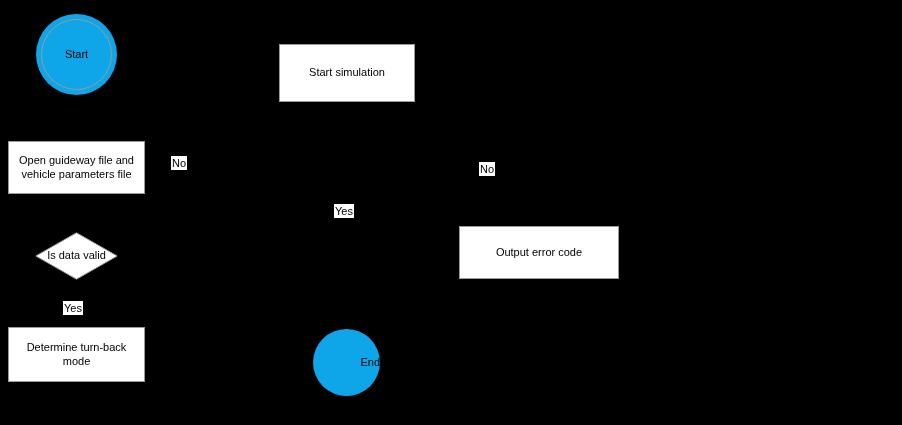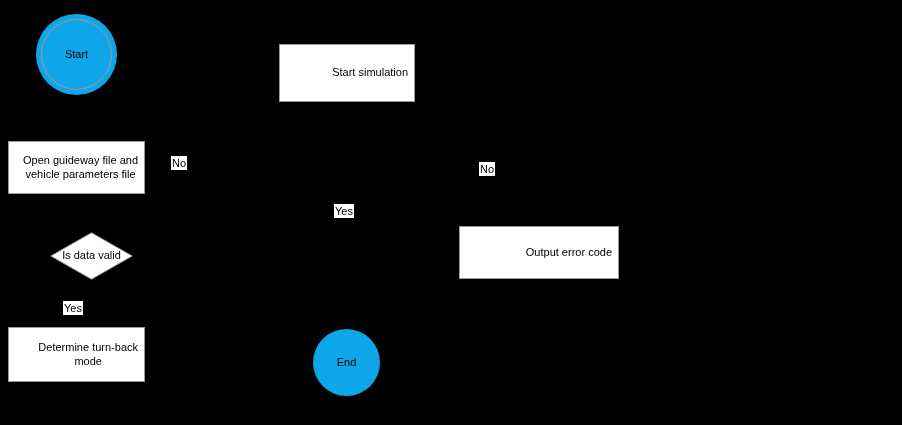--- a/index.html
+++ b/index.html
@@ -29,21 +29,21 @@
     white-space: pre-line;
   }
   
   .process {
     position: absolute;
     background: #ffffff;
     border: 1px solid #9a9a9a;
     box-sizing: border-box;
     display: flex;
     align-items: center;
-    justify-content: flex-end;
+    justify-content: center;
     padding: 2px 6px;
   }
   
   .terminator {
     position: absolute;
     background: #0ea5e9;
     border-radius: 50%;
     box-sizing: border-box;
     display: flex;
     align-items: center;
@@ -105,39 +105,39 @@
   <div class="terminator" style="left:36px; top:14px; width:81px; height:81px;">
     <span class="inner-ring"></span>
     <span class="node-label">Start</span>
   </div>
 
   <div class="process" style="left:8px; top:141px; width:137px; height:53px;">
     <span class="node-label">Open guideway file and
 vehicle parameters file</span>
   </div>
 
-  <div class="decision" style="left:50px; top:232px; width:83px; height:48px;">
+  <div class="decision" style="left:35px; top:232px; width:83px; height:48px;">
     <svg width="83" height="48" viewBox="0 0 83 48">
       <polygon points="41.5,0.8 82.2,24 41.5,47.2 0.8,24" fill="#ffffff" stroke="#9a9a9a" stroke-width="1"></polygon>
     </svg>
     <span class="node-label">Is data valid</span>
   </div>
 
   <div class="process" style="left:8px; top:327px; width:137px; height:55px;">
     <span class="node-label">Determine turn-back
 mode</span>
   </div>
 
   <div class="process" style="left:279px; top:44px; width:136px; height:58px;">
     <span class="node-label">Start simulation</span>
   </div>
 
 
 
-  <div class="terminator" style="left:313px; top:329px; width:67px; height:67px;">
+  <div class="terminator" style="left:313px; top:329px; width:67px; height:67px;justify-content:flex-end;">
     <span class="node-label">End</span>
   </div>
 
   <div class="process" style="left:459px; top:226px; width:160px; height:53px;">
     <span class="node-label">Output error code</span>
   </div>
 
   <span class="edge-label" style="left:171px; top:148px;">No</span>
 
   <span class="edge-label" style="left:63px; top:293px;">Yes</span>

